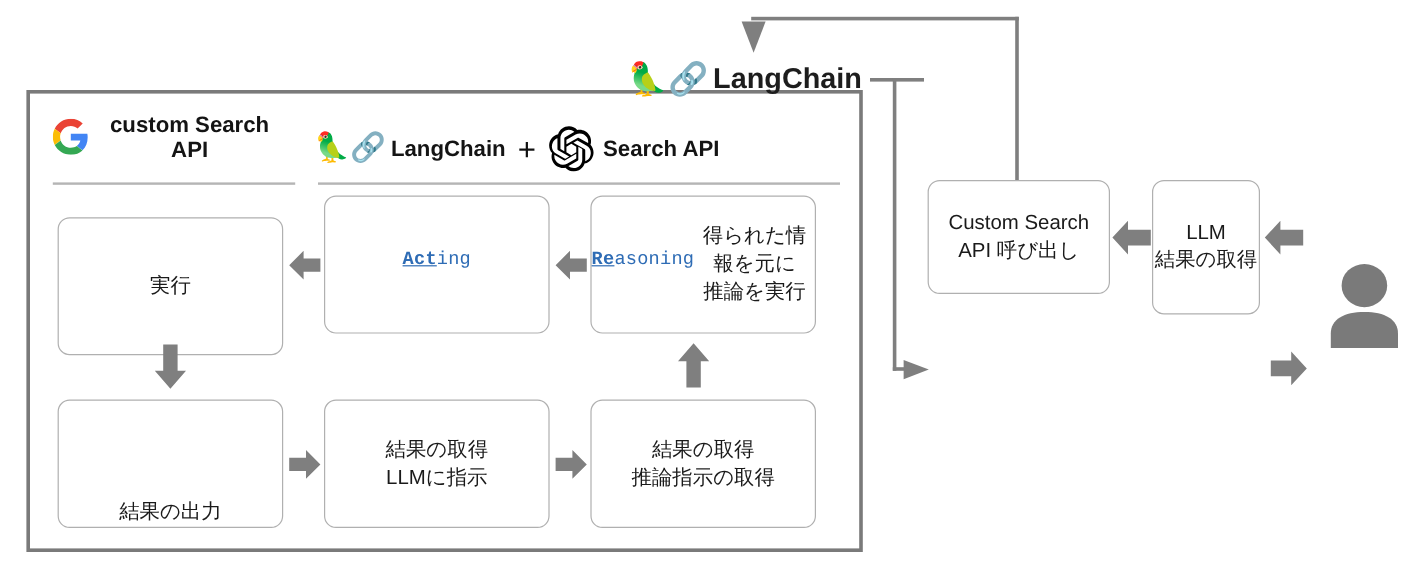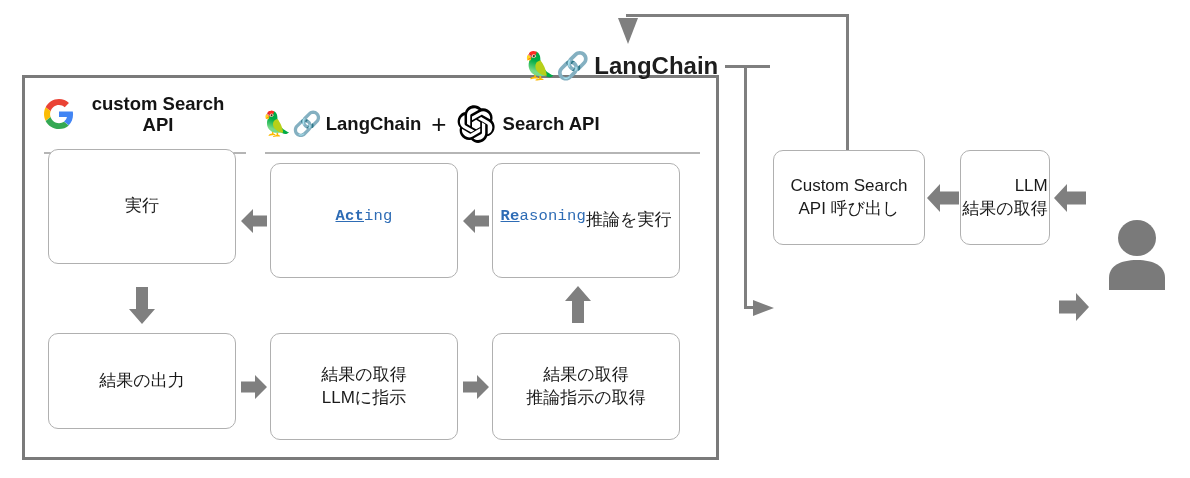--- a/index.html
+++ b/index.html
@@ -139,36 +139,37 @@
       <svg width="38" height="38" viewBox="0 0 64 64">
         <path fill="#000000" d="M59.1 26.2c1.4-4.3.9-9-1.4-12.9-3.5-6-10.4-9.1-17.2-7.7C37.5 2.4 33.3.5 28.9.5c-7 0-13.2 4.5-15.3 11.1-4.4.9-8.2 3.7-10.4 7.6-3.5 6-2.7 13.6 2 18.7-1.4 4.3-.9 9 1.4 12.9 3.5 6 10.4 9.1 17.2 7.7 3 3.4 7.3 5.3 11.7 5.3 7 0 13.2-4.5 15.3-11.1 4.4-.9 8.2-3.7 10.4-7.6 3.5-6 2.7-13.5-2.1-18.9zM35.5 59.1c-2.8 0-5.5-1-7.6-2.8.1-.1.3-.2.4-.2l12.7-7.3c.6-.4 1-1 1-1.8V29.2l5.4 3.1c.1 0 .1.1.1.2v14.8c0 6.5-5.4 11.8-12 11.8zM9.9 48.2c-1.4-2.4-1.9-5.2-1.4-7.9.1.1.3.2.4.3L21.6 48c.6.4 1.4.4 2 0l15.5-8.9v6.2c0 .1 0 .2-.1.2L26.2 53c-5.6 3.2-12.9 1.3-16.3-4.8zM6.5 22.3c1.4-2.4 3.6-4.2 6.2-5.1V32.2c0 .7.4 1.4 1 1.8l15.5 8.9-5.4 3.1c-.1.1-.2.1-.3 0L10.7 38.6c-5.6-3.3-7.5-10.5-4.2-16.3zm44.1 10.1L35.1 23.5l5.4-3.1c.1-.1.2-.1.3 0L53.7 27.8c5.6 3.2 7.5 10.5 4.2 16.4-1.4 2.4-3.6 4.2-6.2 5.1V34.2c0-.7-.4-1.4-1.1-1.8zm5.4-8.1c-.1-.1-.3-.2-.4-.3L42.8 16.7c-.6-.4-1.4-.4-2 0l-15.5 8.9v-6.2c0-.1 0-.2.1-.2L38.2 12c5.6-3.2 12.8-1.3 16.1 4.3 1.4 2.4 1.9 5.2 1.4 7.9zM22.4 35.3L17 32.2c-.1 0-.1-.1-.1-.2V17.2c0-6.5 5.3-11.8 11.9-11.8 2.8 0 5.5 1 7.6 2.8-.1.1-.3.2-.4.2l-12.7 7.3c-.6.4-1 1-1 1.8v17.8zm2.9-6.3l6.9-4 6.9 4v8l-6.9 4-6.9-4v-8z"></path>
       </svg>
     </span>
     <span class="lbl" style="margin-left:8px;">Search API</span>
   </div>
 
   <div class="sep" style="left:44px;top:152px;width:202px;"></div>
   <div class="sep" style="left:265px;top:152px;width:435px;"></div>
 
-  <div class="rbox" style="left:48px;top:149px;width:188px;height:115px;">
+  <div class="rbox" style="left:48px;top:181px;width:188px;height:115px;">
     <span class="inner">実行</span>
   </div>
 
   <div class="rbox" style="left:270px;top:163px;width:188px;height:115px;flex-direction:column;">
     <span class="ttl"><b>Act</b><span>ing</span></span>
   </div>
 
   <div class="rbox" style="left:492px;top:163px;width:188px;height:115px;flex-direction:row;">
     <span class="ttl"><b>Re</b><span>asoning</span></span>
     <span class="inner">
+      <span class="l2">得られた情報を元に</span>
       <span class="l2">推論を実行</span>
     </span>
   </div>
 
-  <div class="rbox" style="left:48px;top:333px;width:188px;height:96px;">
+  <div class="rbox" style="left:48px;top:333px;width:188px;height:107px;align-items:flex-end;">
     <span class="inner">結果の出力</span>
   </div>
 
   <div class="rbox" style="left:270px;top:333px;width:188px;height:107px;">
     <span class="inner">
       <span class="l2">結果の取得</span>
       <span class="l2">LLMに指示</span>
     </span>
   </div>
 
@@ -220,21 +221,21 @@
     <span style="margin-left:4px;">LangChain</span>
   </div>
 
   <div class="rbox" style="left:773px;top:150px;width:152px;height:95px;">
     <span class="inner">
       <span class="l2">Custom Search</span>
       <span class="l2">API 呼び出し</span>
     </span>
   </div>
 
-  <div class="rbox" style="left:960px;top:150px;width:90px;height:95px;text-align:right;">
+  <div class="rbox" style="left:960px;top:150px;width:90px;height:112px;">
     <span class="inner">
       <span class="l2">LLM</span>
       <span class="l2">結果の取得</span>
     </span>
   </div>
 
 
   <div class="arrow" style="left:926px;top:182px;">
     <svg width="34" height="32" viewBox="0 0 34 32">
       <polygon points="1,16 14,2 14,9.5 33,9.5 33,22.5 14,22.5 14,30" fill="#7f7f7f"></polygon>

